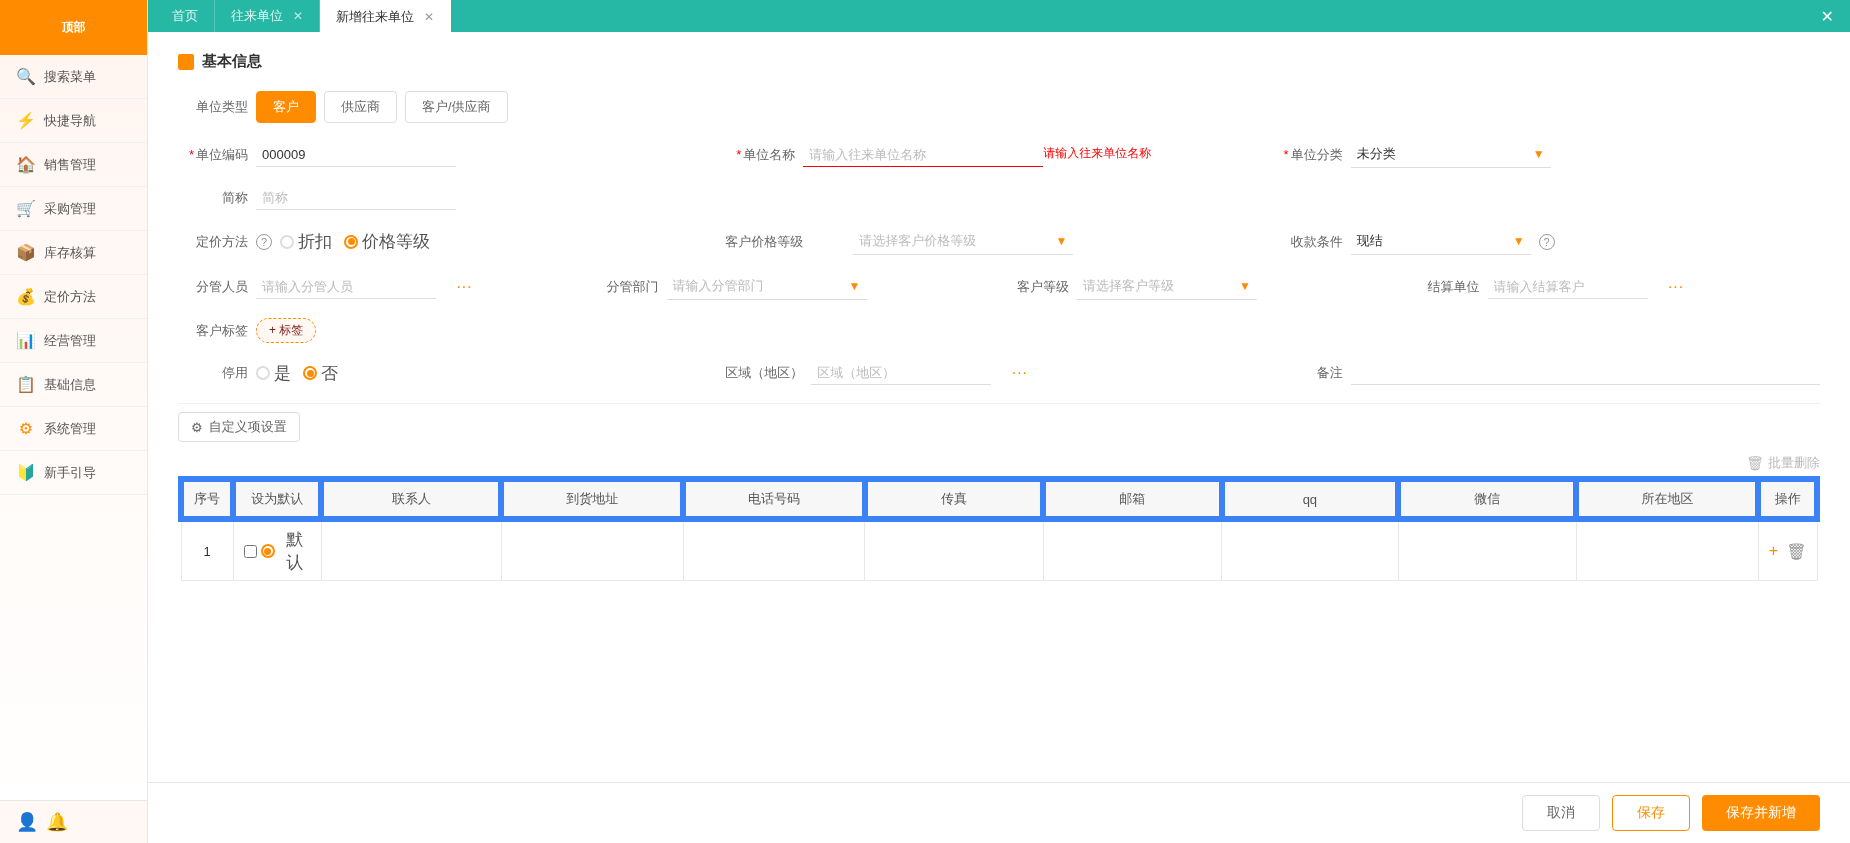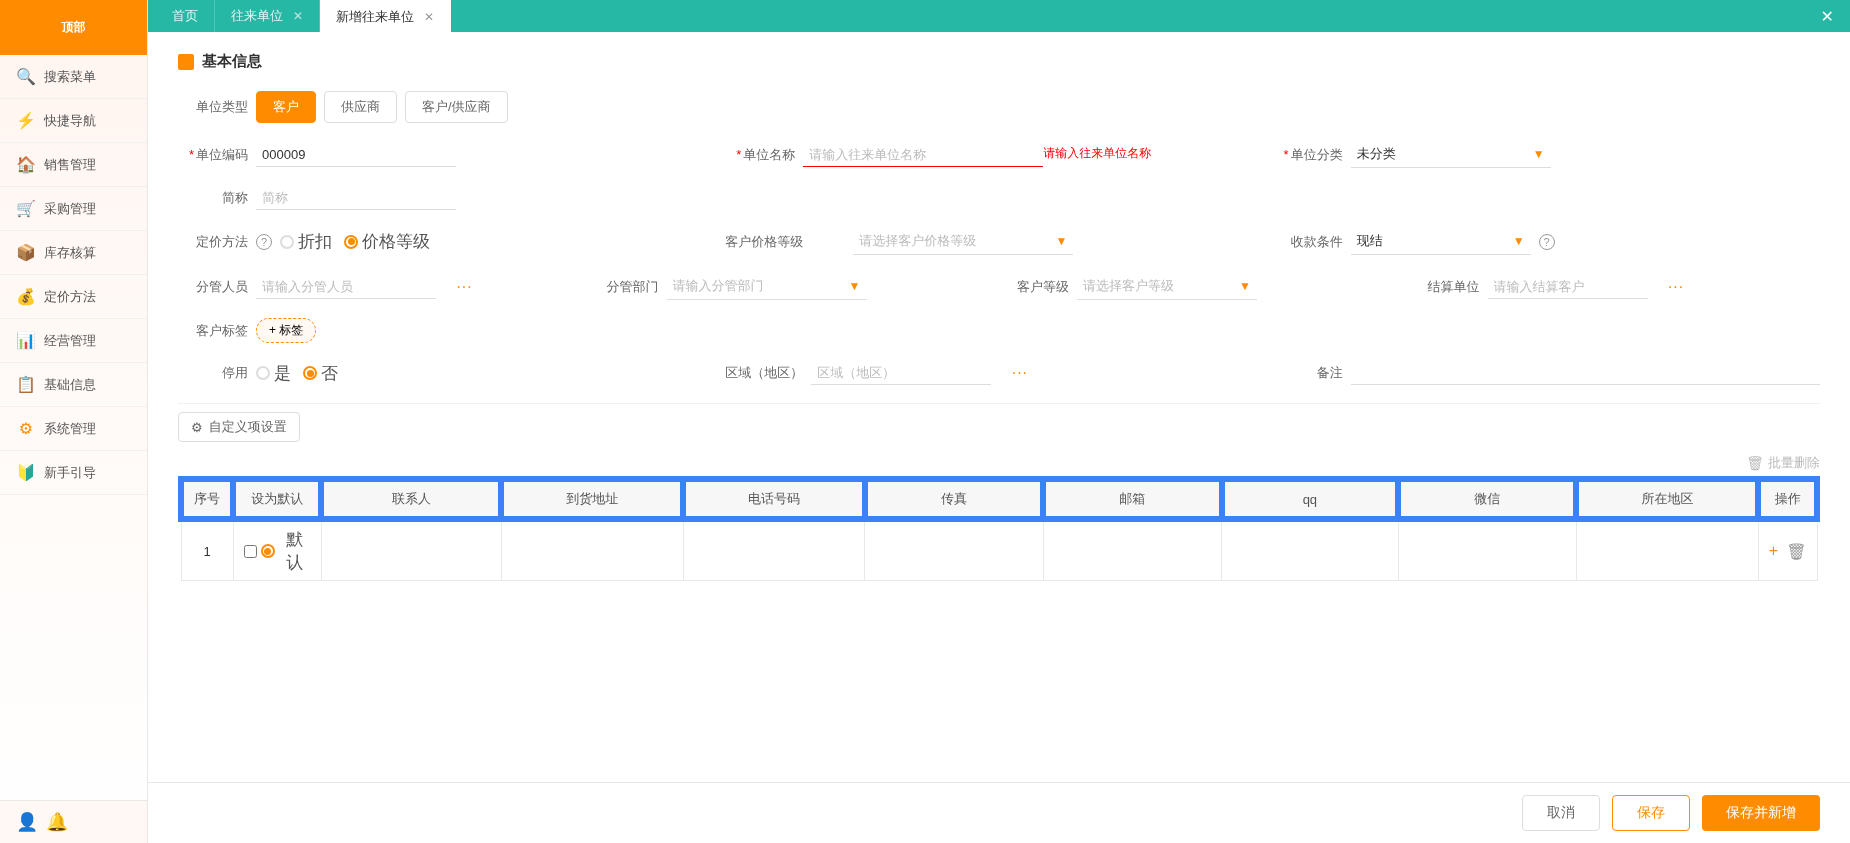--- a/index.html
+++ b/index.html
@@ -231,21 +231,21 @@
     .radio-dot {
       width: 7px;
       height: 7px;
       border-radius: 50%;
       background: #ff8c00;
     }
 
     
     .tag-btn {
       border: 1px dashed #ff8c00;
-      color: #000000;
+      color: #7f1d1d;
       background: #fff8f3;
       border-radius: 20px;
       padding: 3px 12px;
       font-size: 12px;
       cursor: pointer;
     }
 
     
     .dots-btn {
       color: #ff8c00;

